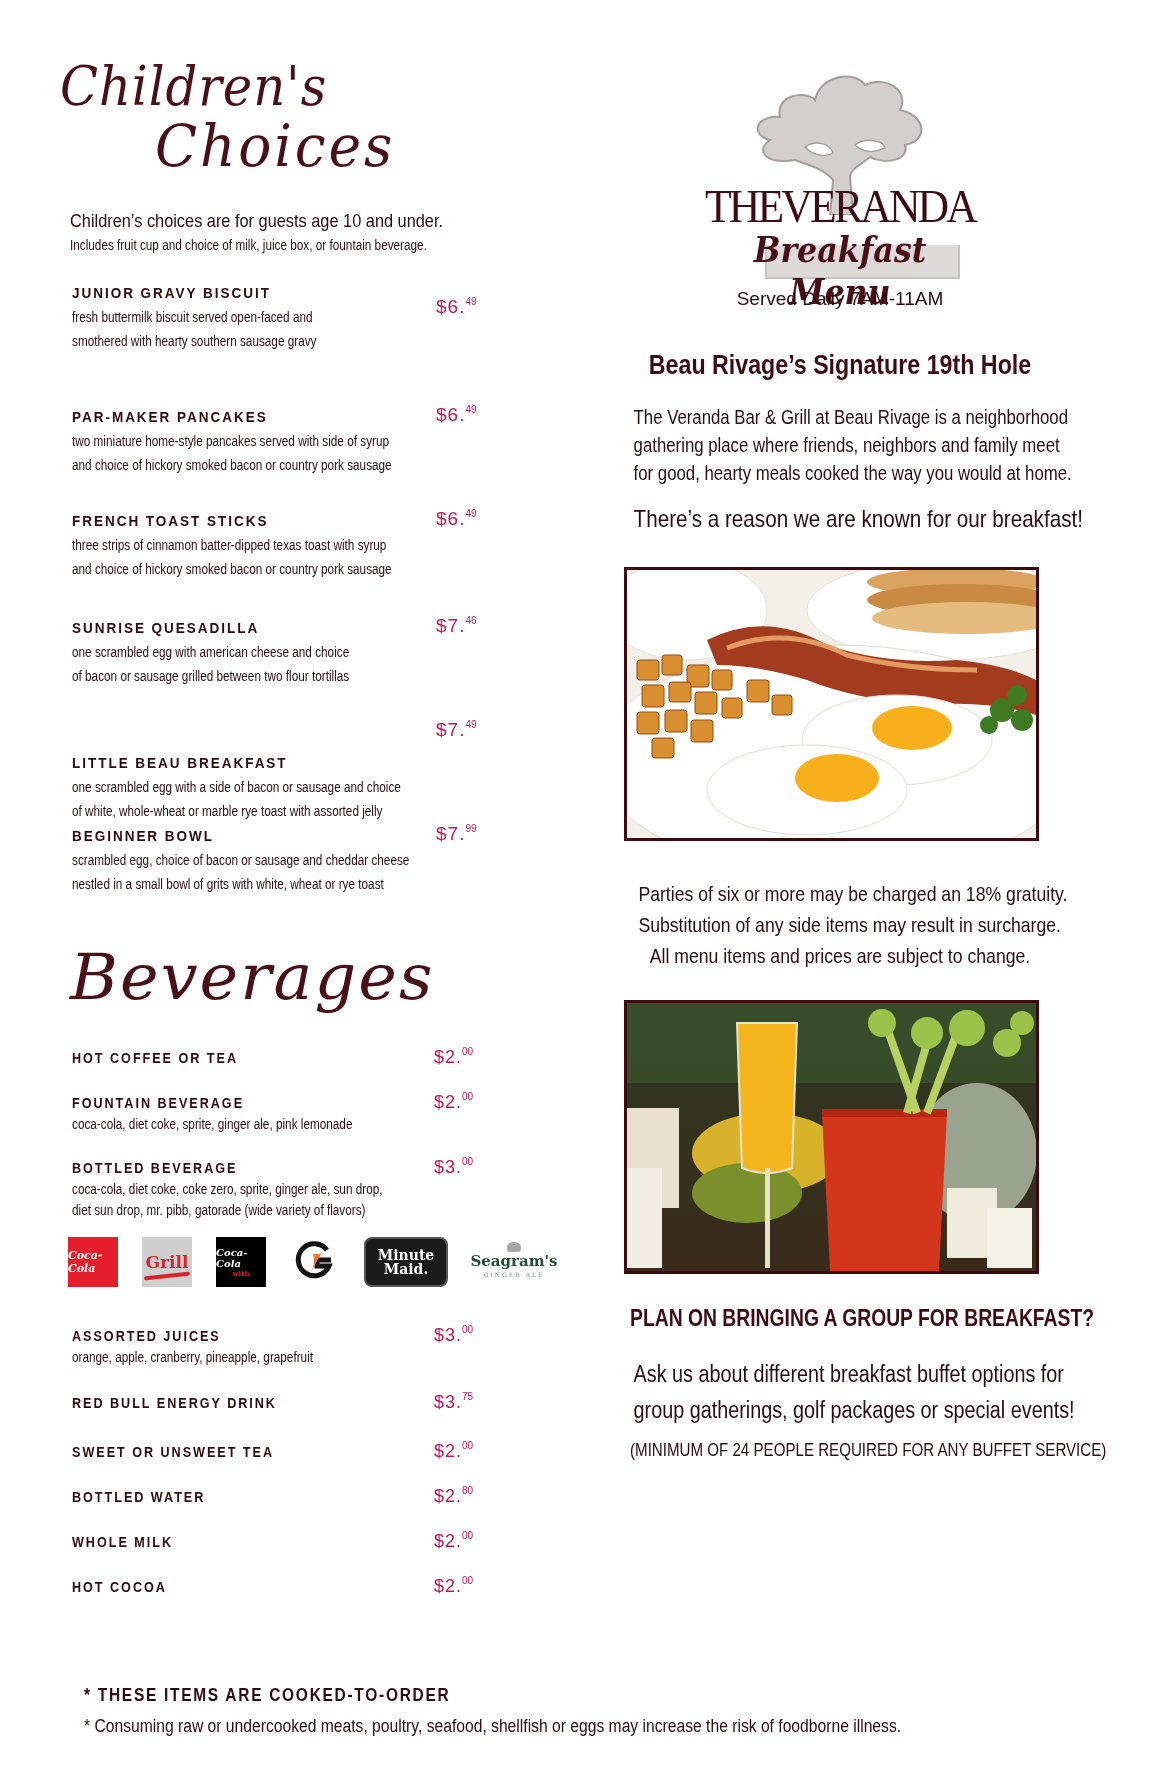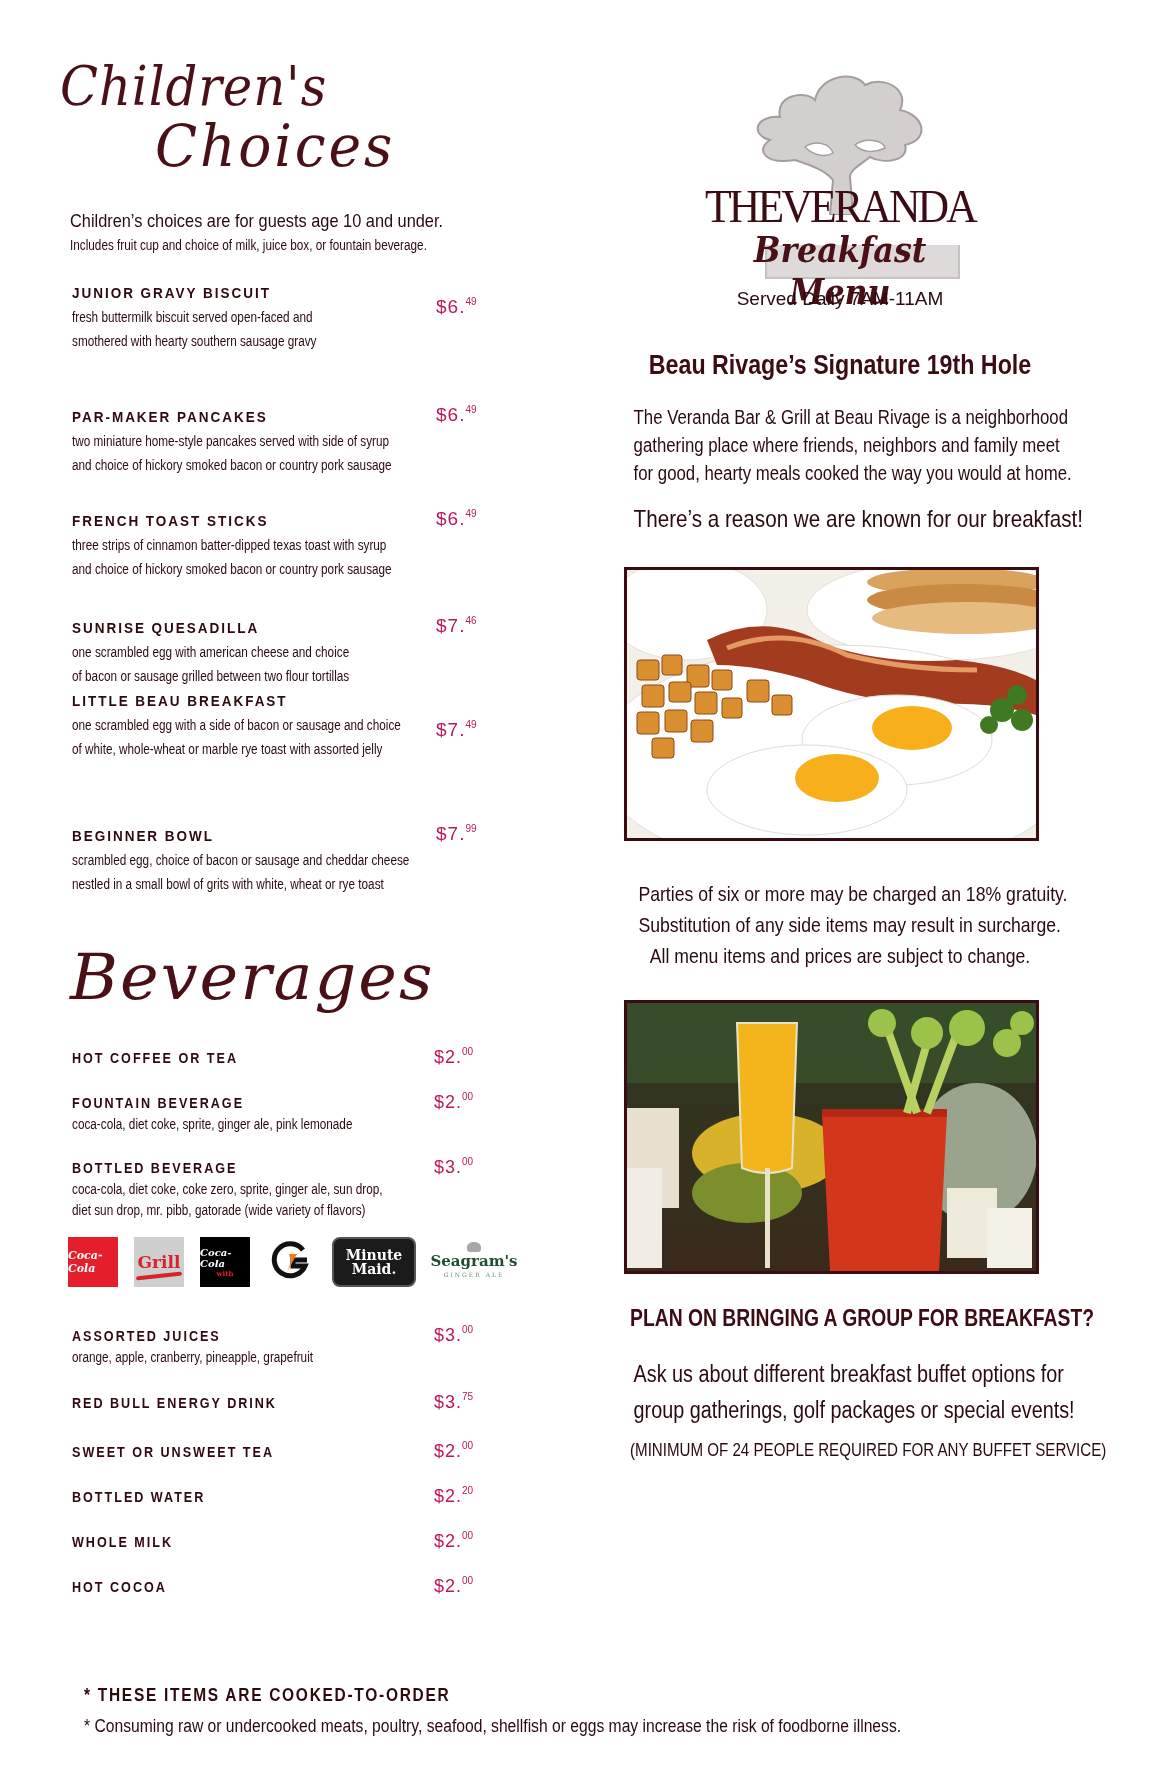--- a/index.html
+++ b/index.html
@@ -54,21 +54,21 @@
       left: 436px;
       font-size: 19px;
       color: #be185d;
       white-space: nowrap;
       letter-spacing: 1px;
     }
     .price sup { font-size: 10px; vertical-align: 8px; letter-spacing: 0; }
     .bev-price { left: 434px; font-size: 18px; }
 
     
-    .logos { left: 68px; top: 1237px; display: flex; gap: 4px; align-items: center; }
+    .logos { left: 68px; top: 1237px; display: flex; gap: 12px; align-items: center; }
     .logo { height: 50px; display: flex; align-items: center; justify-content: center; margin-right: 12px; font-weight: bold; }
     .logo-coke { width: 50px; background: #e41e2b; color: #fff; font-family: "DejaVu Serif", serif; font-style: italic; font-size: 11px; }
     .logo-diet { width: 50px; background: #cfcfcf; color: #d8232a; font-size: 17px; font-family: "DejaVu Serif", serif; position: relative; }
     .logo-diet .wave { position: absolute; bottom: 9px; left: 2px; width: 46px; height: 4px; background: #d8232a; border-radius: 2px; transform: rotate(-6deg); }
     .logo-zero { width: 50px; background: #000; color: #fff; font-family: "DejaVu Serif", serif; font-style: italic; font-size: 10px; flex-direction: column; }
     .logo-zero span.z { color: #e41e2b; font-style: normal; font-size: 7px; }
     .logo-g { width: 50px; background: #fff; }
     .logo-mm { width: 84px; background: #1b1b1b; color: #fff; border-radius: 8px 8px 8px 8px; font-family: "DejaVu Serif", serif; font-size: 14px; line-height: 14px; text-align: center; flex-direction: column; border: 2px solid #555; }
     .logo-sea { width: 84px; background: #fff; color: #1f4e34; font-family: "DejaVu Serif", serif; font-size: 15px; flex-direction: column; line-height: 14px; }
     .logo-sea small { font-size: 6px; letter-spacing: 2px; color: #6a8b73; font-weight: normal; }
@@ -148,21 +148,21 @@
 
 <div class="item" style="top:619px">
   <div class="item-name">SUNRISE QUESADILLA</div>
   <div class="item-desc">
     <div>one scrambled egg with american cheese and choice</div>
     <div>of bacon or sausage grilled between two flour tortillas</div>
   </div>
 </div>
 <div class="price" style="top:615px"><span>$7.</span><sup>46</sup></div>
 
-<div class="item" style="top:692px">
+<div class="item" style="top:754px">
   <div class="item-name">LITTLE BEAU BREAKFAST</div>
   <div class="item-desc">
     <div>one scrambled egg with a side of bacon or sausage and choice</div>
     <div>of white, whole-wheat or marble rye toast with assorted jelly</div>
   </div>
 </div>
 <div class="price" style="top:719px"><span>$7.</span><sup>49</sup></div>
 
 <div class="item" style="top:827px">
   <div class="item-name">BEGINNER BOWL</div>
@@ -240,21 +240,21 @@
 <div class="price bev-price" style="top:1391px"><span>$3.</span><sup>75</sup></div>
 
 <div class="item bev" style="top:1443px">
   <div class="item-name">SWEET OR UNSWEET TEA</div>
 </div>
 <div class="price bev-price" style="top:1440px"><span>$2.</span><sup>00</sup></div>
 
 <div class="item bev" style="top:1488px">
   <div class="item-name">BOTTLED WATER</div>
 </div>
-<div class="price bev-price" style="top:1485px"><span>$2.</span><sup>20</sup></div>
+<div class="price bev-price" style="top:1485px"><span>$2.</span><sup>80</sup></div>
 
 <div class="item bev" style="top:1533px">
   <div class="item-name">WHOLE MILK</div>
 </div>
 <div class="price bev-price" style="top:1530px"><span>$2.</span><sup>00</sup></div>
 
 <div class="item bev" style="top:1578px">
   <div class="item-name">HOT COCOA</div>
 </div>
 <div class="price bev-price" style="top:1575px"><span>$2.</span><sup>00</sup></div>

